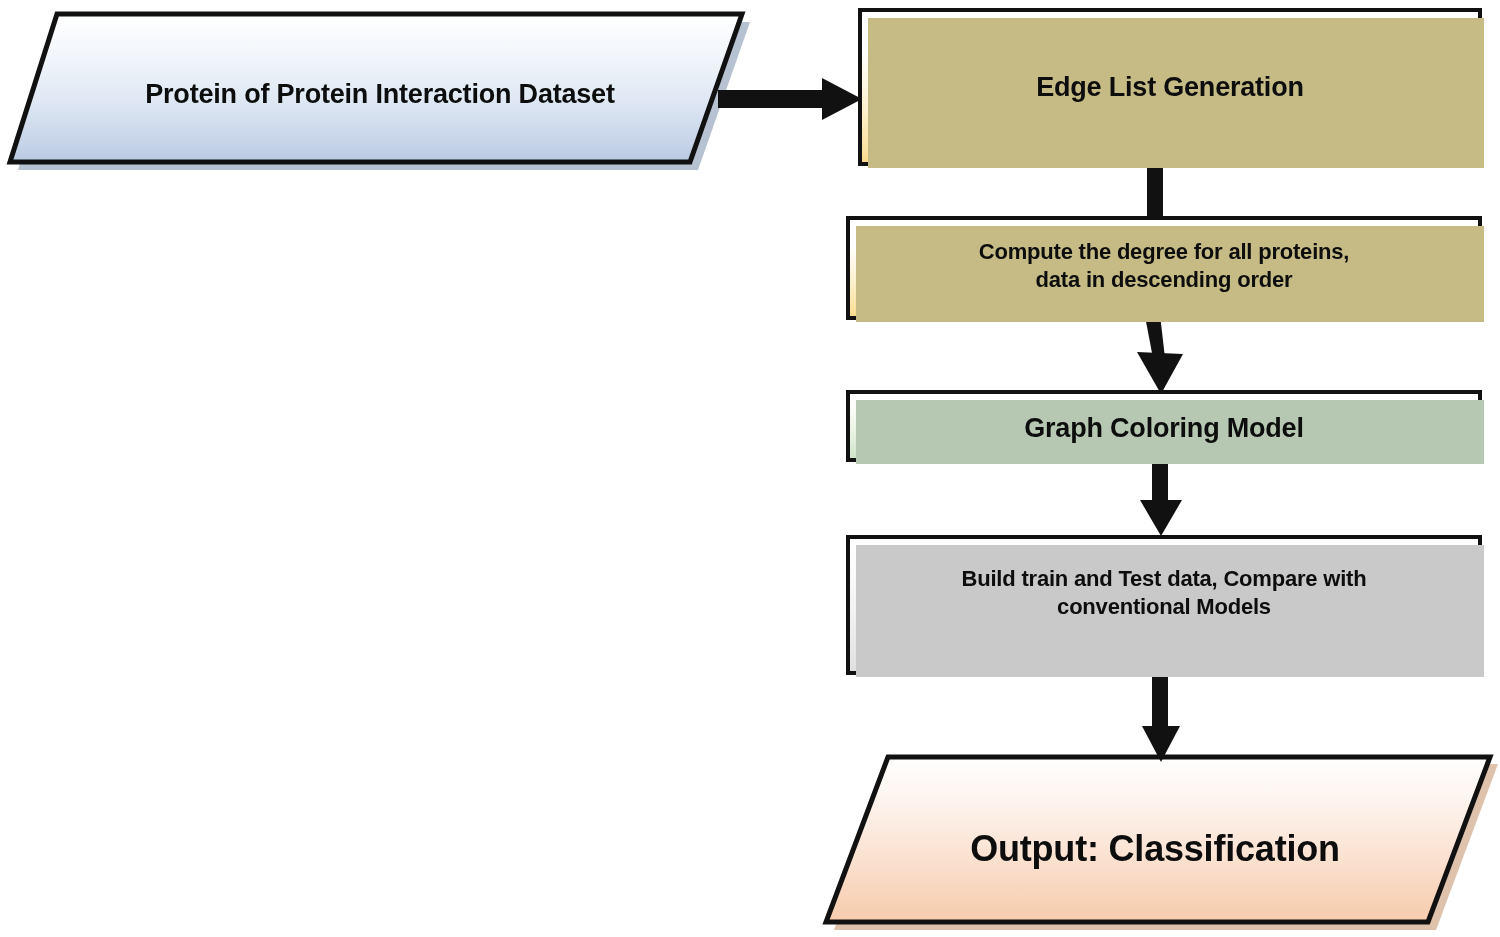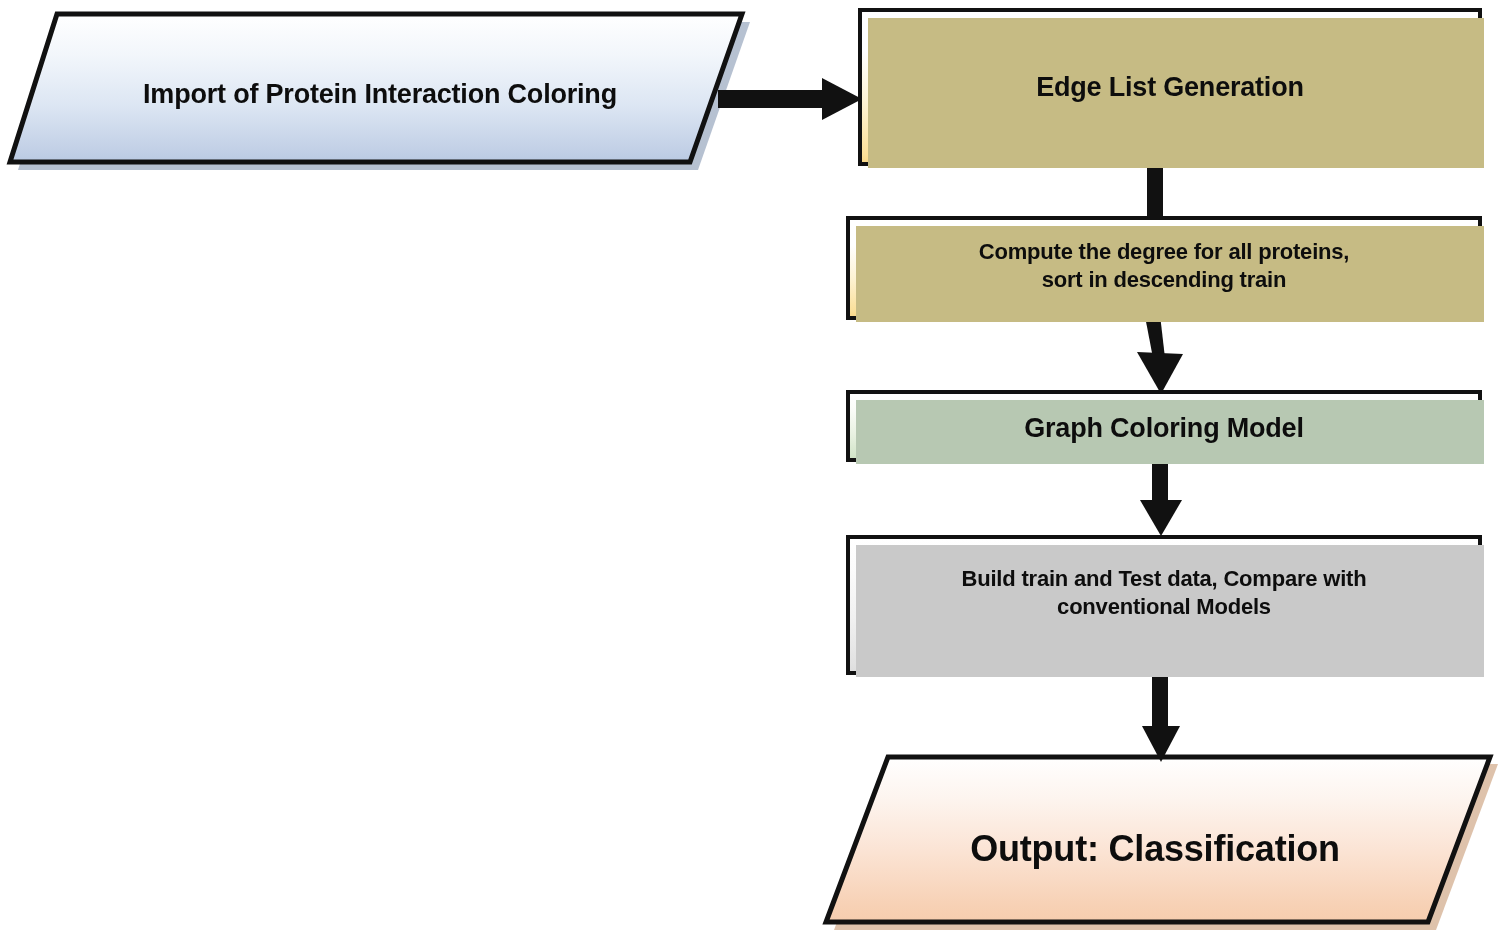--- a/index.html
+++ b/index.html
@@ -93,21 +93,21 @@
           <stop offset="62%" stop-color="#dce6f3"></stop>
           <stop offset="92%" stop-color="#c2d0e6"></stop>
           <stop offset="100%" stop-color="#b9c9e2"></stop>
         </linearGradient>
       </defs>
 
       <polygon points="64,22 750,22 698,170 18,170" fill="#a9b6c9" opacity="0.85"></polygon>
 
       <polygon points="57,14 742,14 690,162 10,162" fill="url(#gradBlue)" stroke="#111111" stroke-width="5" stroke-linejoin="miter"></polygon>
     </svg>
-    <div class="node-label" style="top:77px; font-size:27px;">Import of Protein Interaction Coloring</div>
+    <div class="node-label" style="top:77px; font-size:27px;">Protein of Protein Interaction Dataset</div>
   </div>
 
   <div class="conn" style="left:718px; top:70px;">
     <svg width="150" height="60" viewBox="0 0 150 60">
       <rect x="0" y="20" width="110" height="18" fill="#111111"></rect>
       <polygon points="104,8 144,29 104,50" fill="#111111"></polygon>
     </svg>
   </div>
 
   <div class="proc-box fill-yellow shadow-olive" style="left:858px; top:8px; width:624px; height:158px;">
@@ -116,21 +116,21 @@
 
   <div class="conn" style="left:1139px; top:150px;">
     <svg width="40" height="80" viewBox="0 0 40 80">
       <rect x="8" y="0" width="16" height="78" fill="#111111"></rect>
     </svg>
   </div>
 
   <div class="proc-box fill-yellow shadow-olive" style="left:846px; top:216px; width:636px; height:104px;">
     <div class="node-label" style="top:18px; font-size:22px;">
       <div>Compute the degree for all proteins,</div>
-      <div>sort in descending train</div>
+      <div>data in descending order</div>
     </div>
   </div>
 
   <div class="conn" style="left:1125px; top:306px;">
     <svg width="80" height="90" viewBox="0 0 80 90">
       <polygon points="18,0 34,0 40,52 28,52" fill="#111111"></polygon>
       <polygon points="12,46 58,48 36,88" fill="#111111"></polygon>
     </svg>
   </div>
 

